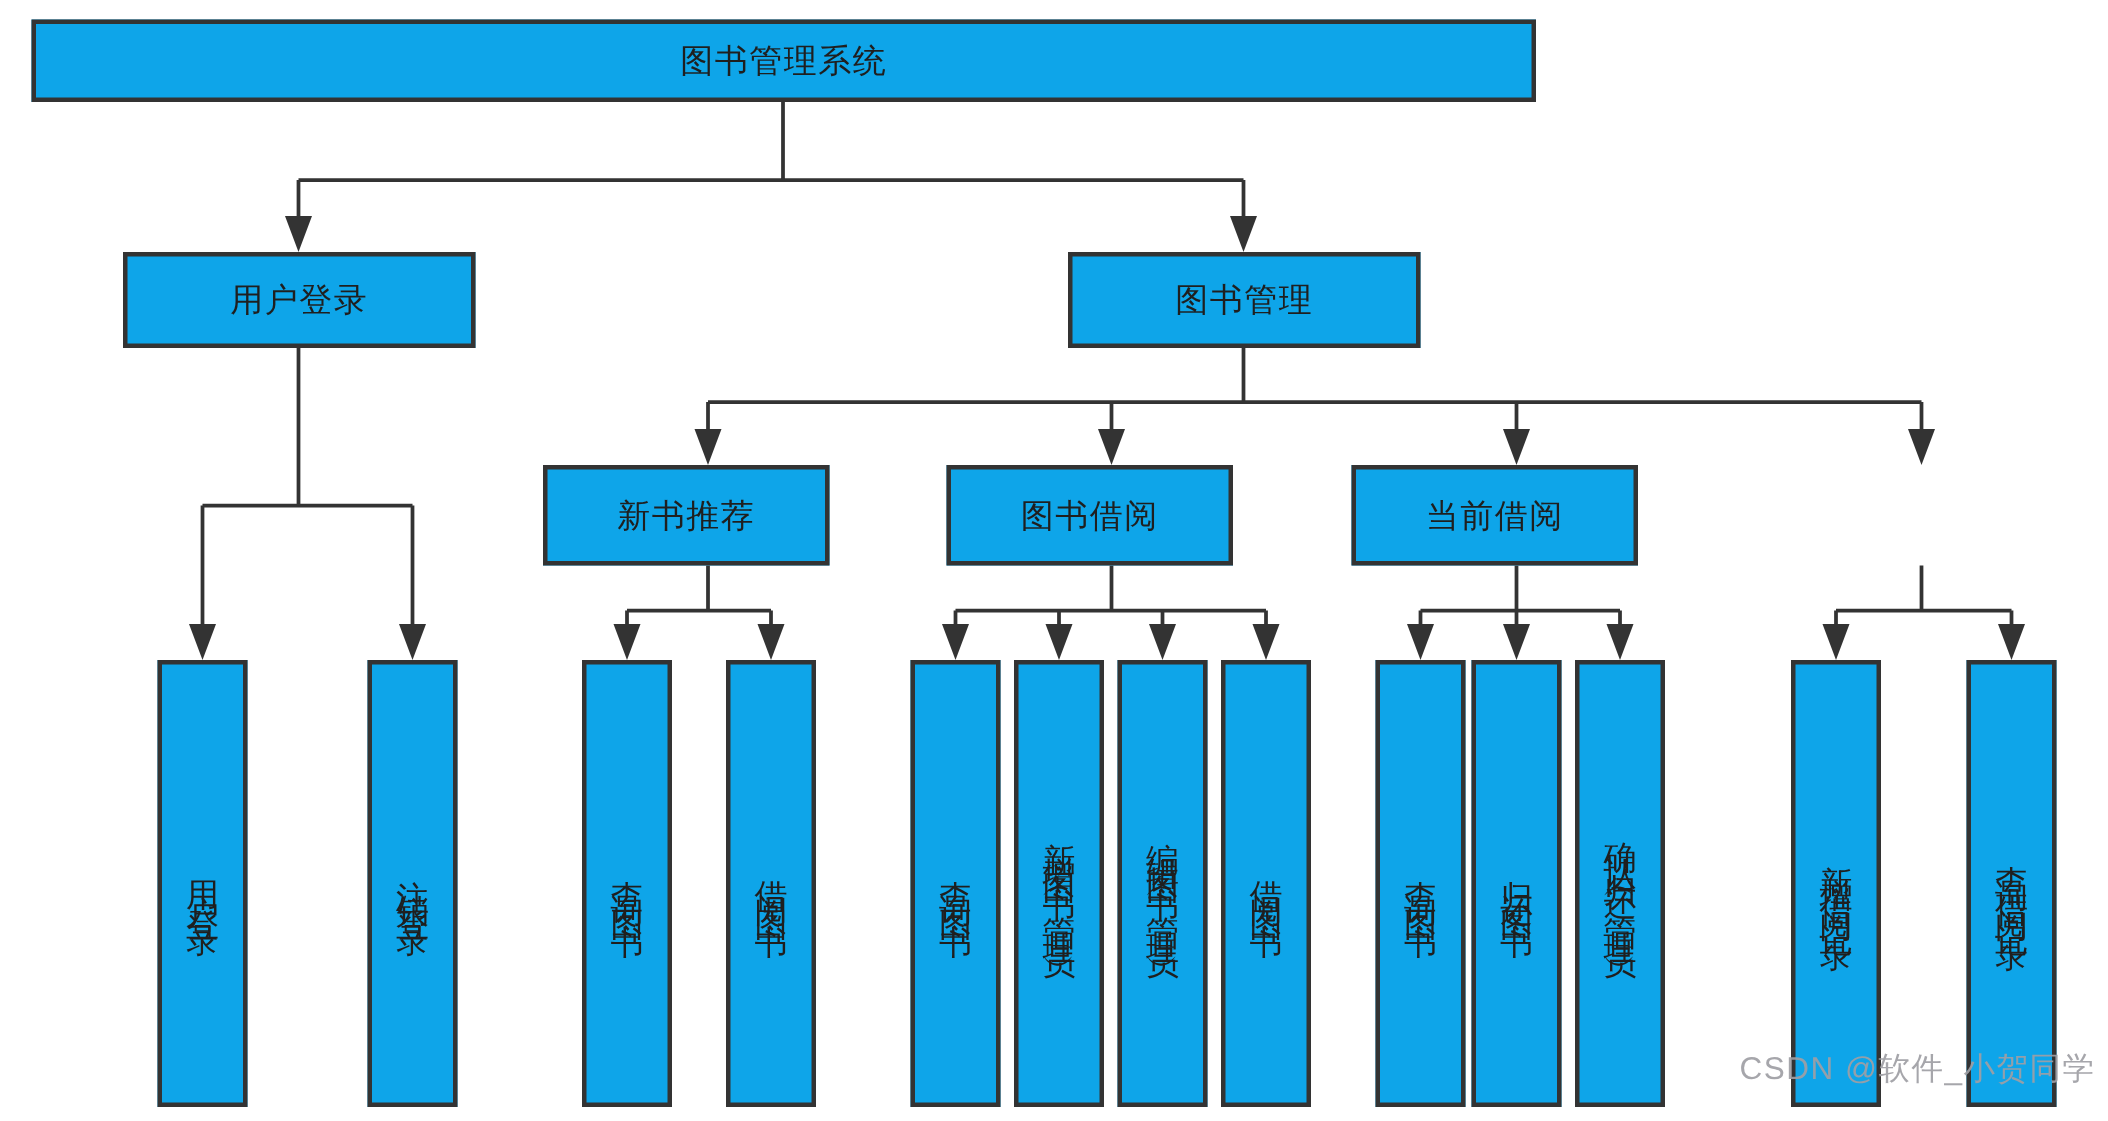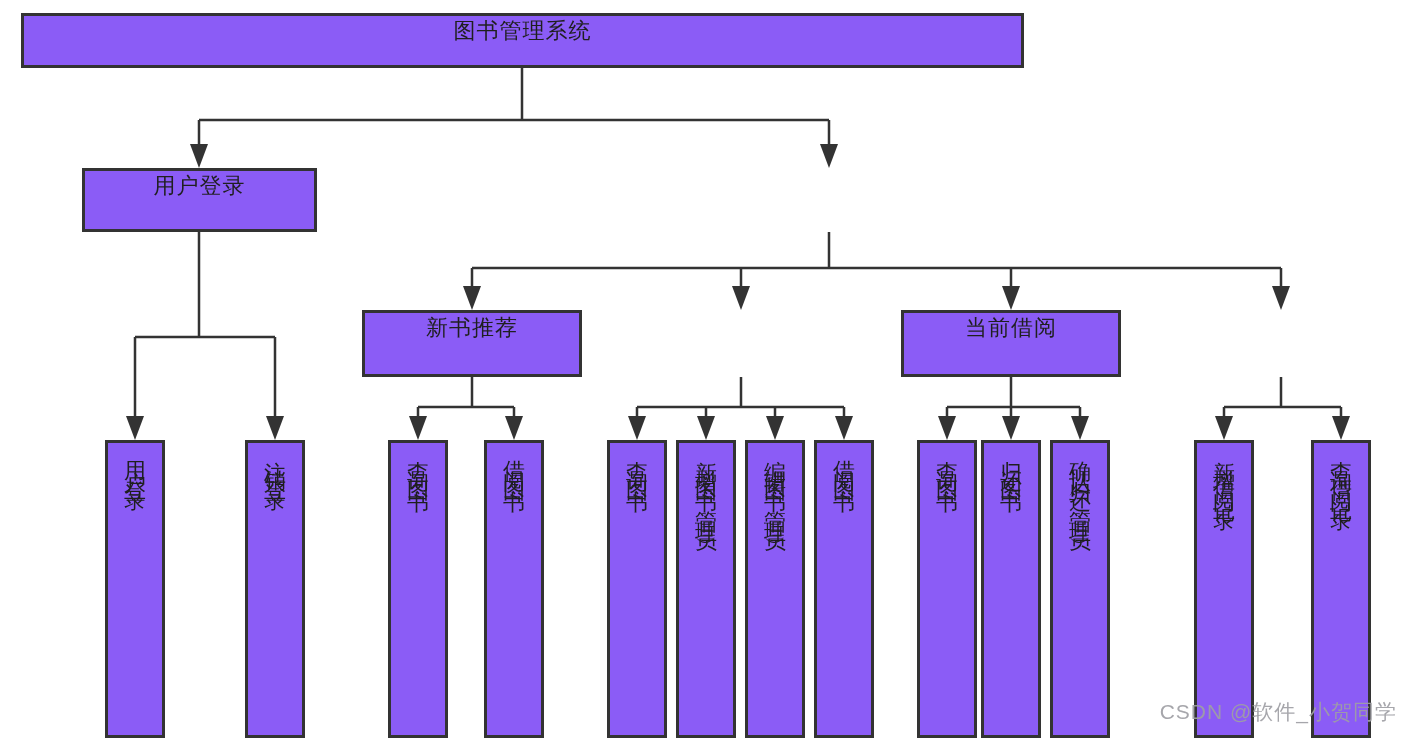--- a/index.html
+++ b/index.html
@@ -19,32 +19,32 @@
   }
   svg.wires {
     position: absolute;
     left: 0; top: 0;
     width: 1405px;
     height: 747px;
   }
   .node {
     position: absolute;
     box-sizing: border-box;
-    background: #8b5cf6;
+    background: #0ea5e9;
     border: 3px solid #333333;
     display: flex;
-    align-items: flex-start;
+    align-items: center;
     justify-content: center;
     color: #1f1f1f;
     font-size: 22px;
     letter-spacing: 1px;
   }
   .node.root   { left: 21px;  top: 13px;  width: 1003px; height: 55px; }
   .node.lvl2   { top: 168px; width: 235px; height: 64px; }
-  .node.lvl3   { top: 310px; width: 220px; height: 67px; }
+  .node.lvl3   { top: 310px; width: 191px; height: 67px; }
   .node.leaf   { top: 440px; width: 60px;  height: 298px; }
   .node.leaf span {
     writing-mode: vertical-rl;
     text-orientation: mixed;
     letter-spacing: 10px;
     line-height: 1;
     white-space: nowrap;
   }
   .watermark {
     position: absolute;
@@ -104,23 +104,29 @@
     </g>
   </svg>
 
   <div class="node root">
     <span>图书管理系统</span>
   </div>
 
   <div class="node lvl2" style="left:82px">
     <span>用户登录</span>
   </div>
+  <div class="node lvl2" style="left:712px">
+    <span>图书管理</span>
+  </div>
 
   <div class="node lvl3" style="left:362px">
     <span>新书推荐</span>
+  </div>
+  <div class="node lvl3" style="left:631px">
+    <span>图书借阅</span>
   </div>
   <div class="node lvl3" style="left:901px">
     <span>当前借阅</span>
   </div>
 
   <div class="node leaf" style="left:105px">
     <span>用户登录</span>
   </div>
   <div class="node leaf" style="left:245px">
     <span>注销登录</span>

